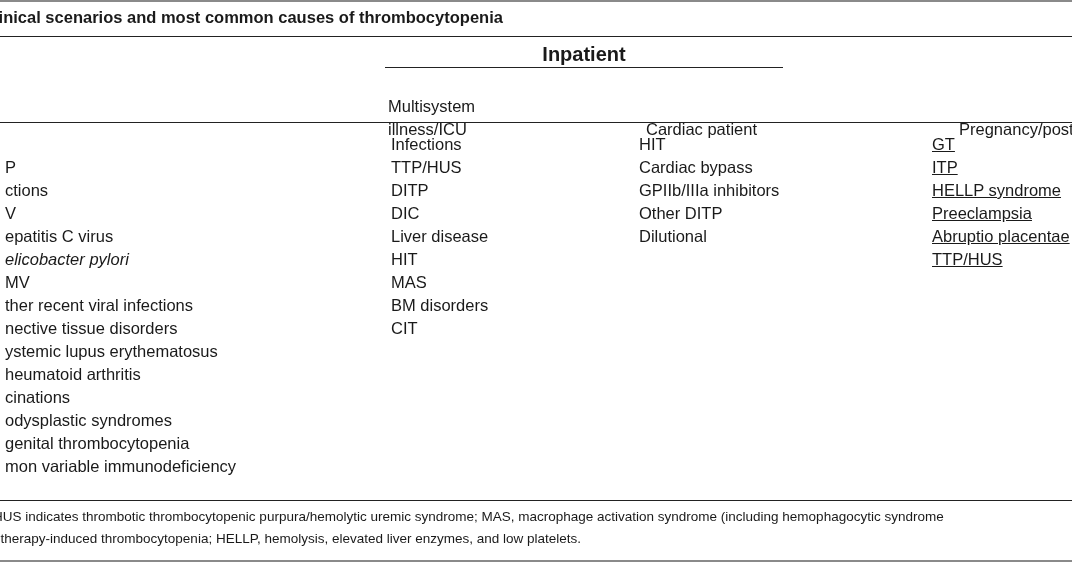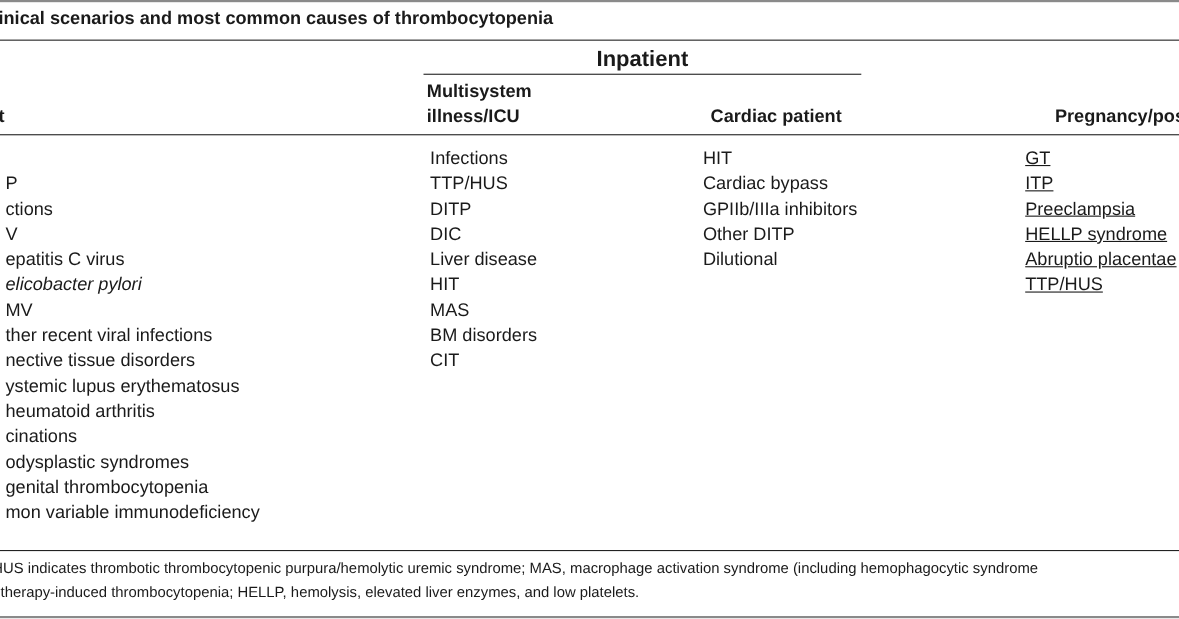--- a/index.html
+++ b/index.html
@@ -43,23 +43,24 @@
       left: 385px;
       width: 398px;
       text-align: center;
       font-size: 20px;
       font-weight: bold;
       white-space: nowrap;
     }
     .col-header {
       position: absolute;
       font-size: 16.5px;
-      font-weight: bold;
+      font-weight: normal;
       line-height: 23px;
       white-space: nowrap;
+      margin-top: 23px;
     }
     .col-header.outpatient { left: -50px; top: 95px; }
     .col-header.multisystem { left: 388px; top: 72px; }
     .col-header.cardiac { left: 646px; top: 95px; }
     .col-header.pregnancy { left: 959px; top: 95px; }
 
     .col {
       position: absolute;
       top: 128px;
       list-style: none;
@@ -145,22 +146,22 @@
   <li class="item">HIT</li>
   <li class="item">Cardiac bypass</li>
   <li class="item">GPIIb/IIIa inhibitors</li>
   <li class="item">Other DITP</li>
   <li class="item">Dilutional</li>
 </ul>
 
 <ul class="col pregnancy">
   <li class="item">GT</li>
   <li class="item">ITP</li>
+  <li class="item">HELLP syndrome</li>
   <li class="item">Preeclampsia</li>
-  <li class="item">HELLP syndrome</li>
   <li class="item">Abruptio placentae</li>
   <li class="item">TTP/HUS</li>
 </ul>
 
 <div class="hline body-rule"></div>
 
 <div class="footnote">
   <p>HUS indicates thrombotic thrombocytopenic purpura/hemolytic uremic syndrome; MAS, macrophage activation syndrome (including hemophagocytic syndrome</p>
   <p>otherapy-induced thrombocytopenia; HELLP, hemolysis, elevated liver enzymes, and low platelets.</p>
 </div>

